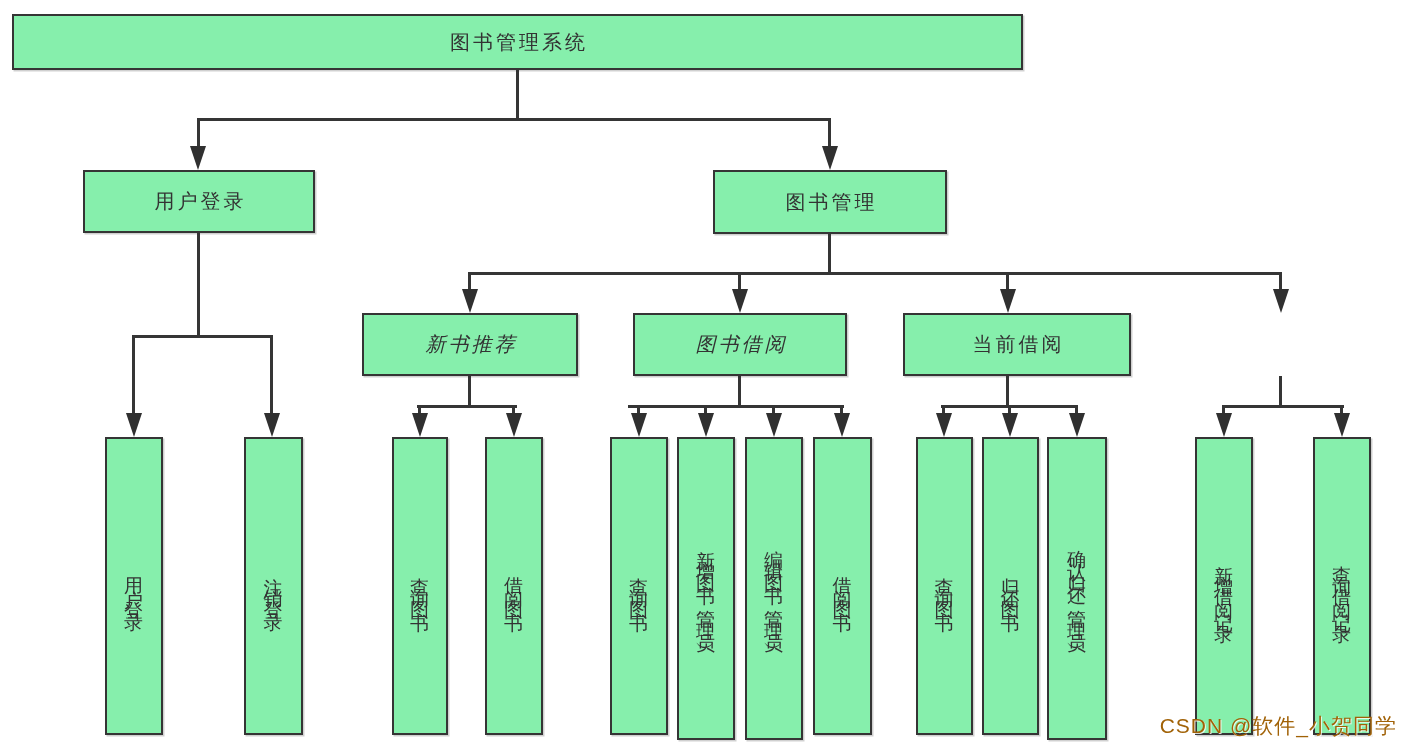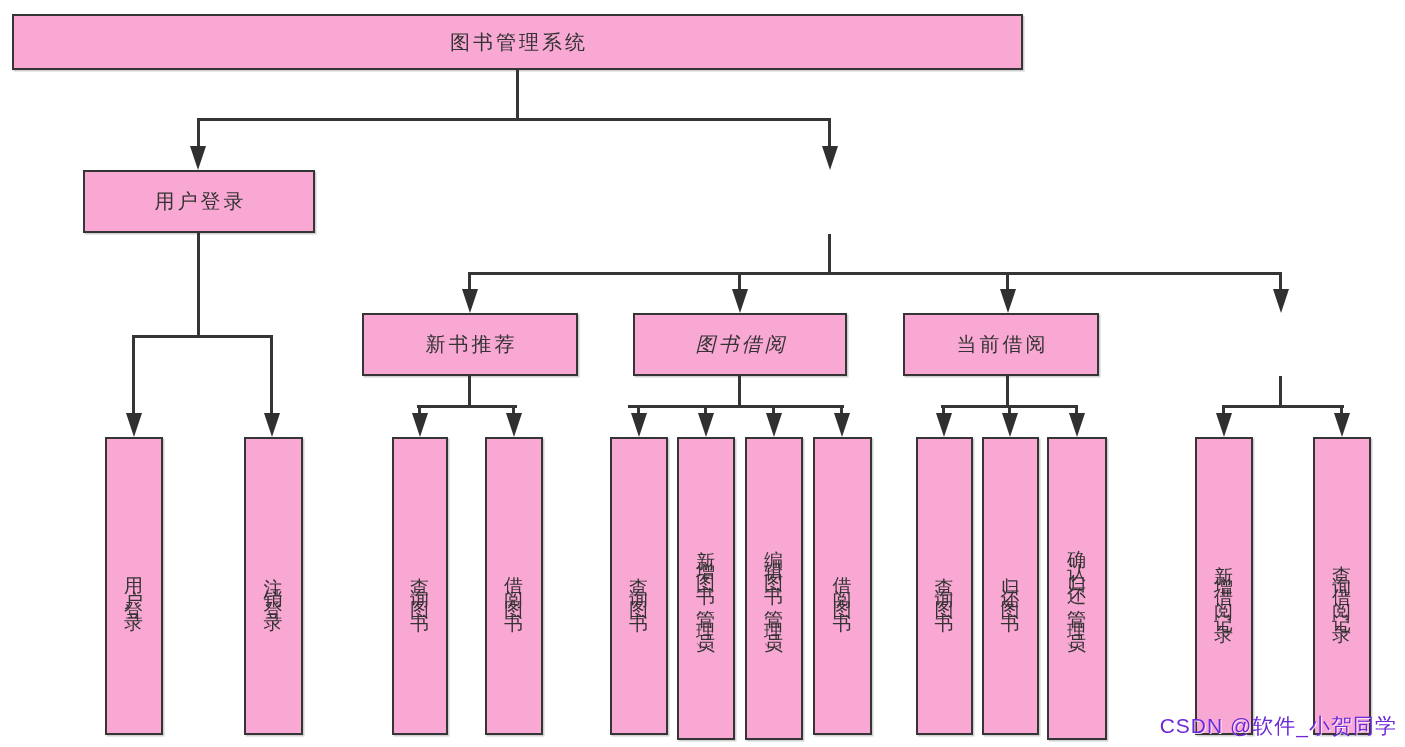--- a/index.html
+++ b/index.html
@@ -8,21 +8,21 @@
     width: 1405px;
     height: 747px;
     background: #ffffff;
     font-family: "Liberation Sans", "DejaVu Sans", sans-serif;
     overflow: hidden;
   }
   .box {
     position: absolute;
     box-sizing: border-box;
     border: 2.5px solid #353535;
-    background: #f9a8d4;
+    background: #86efac;
     box-shadow: 1.5px 1.5px 0 rgba(120,120,120,0.35);
     display: flex;
     align-items: center;
     justify-content: center;
     color: #333333;
   }
   .hbox {
     font-size: 20px;
     letter-spacing: 3px;
     text-indent: 3px; 
@@ -45,38 +45,39 @@
     width: 0; height: 0;
     border-left: 8px solid transparent;
     border-right: 8px solid transparent;
     border-top: 24px solid #303030;
   }
   #watermark {
     position: absolute;
     right: 8px;
     top: 712px;
     font-size: 21px;
-    color: #6d28d9;
+    color: #a16207;
     letter-spacing: 1px;
     white-space: nowrap;
     text-shadow: 1px 1px 0 rgba(255,255,255,0.8);
   }
 </style>
 </head>
 <body>
 
 <div id="canvas">
 
   <div class="box hbox" style="left:12px; top:14px; width:1011px; height:56px;">图书管理系统</div>
 
   <div class="box hbox" style="left:83px; top:170px; width:232px; height:63px;">用户登录</div>
+  <div class="box hbox" style="left:713px; top:170px; width:234px; height:64px;">图书管理</div>
 
-  <div class="box hbox" style="left:362px; top:313px; width:216px; height:63px;">新书推荐</div>
+  <div class="box hbox" style="left:362px; top:313px; width:216px; height:63px;font-style:italic;">新书推荐</div>
   <div class="box hbox" style="left:633px; top:313px; width:214px; height:63px;font-style:italic;">图书借阅</div>
-  <div class="box hbox" style="left:903px; top:313px; width:196px; height:63px;">当前借阅</div>
+  <div class="box hbox" style="left:903px; top:313px; width:228px; height:63px;">当前借阅</div>
 
   <div class="box vbox" style="left:105px; top:437px; width:58px; height:298px;">
     <span>用户登录</span>
     </div>
   <div class="box vbox" style="left:244px; top:437px; width:59px; height:298px;">
     <span>注销登录</span>
     </div>
 
   <div class="box vbox" style="left:392px; top:437px; width:56px; height:298px;">
     <span>查询图书</span>

